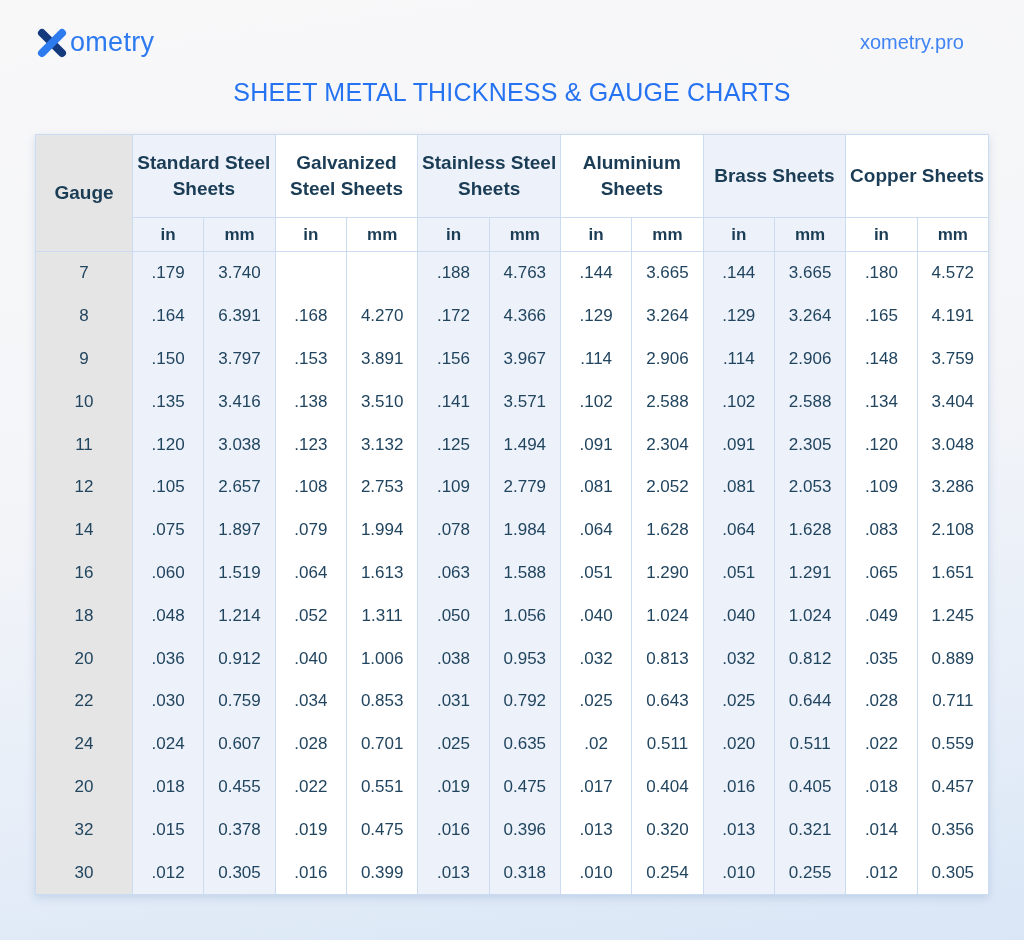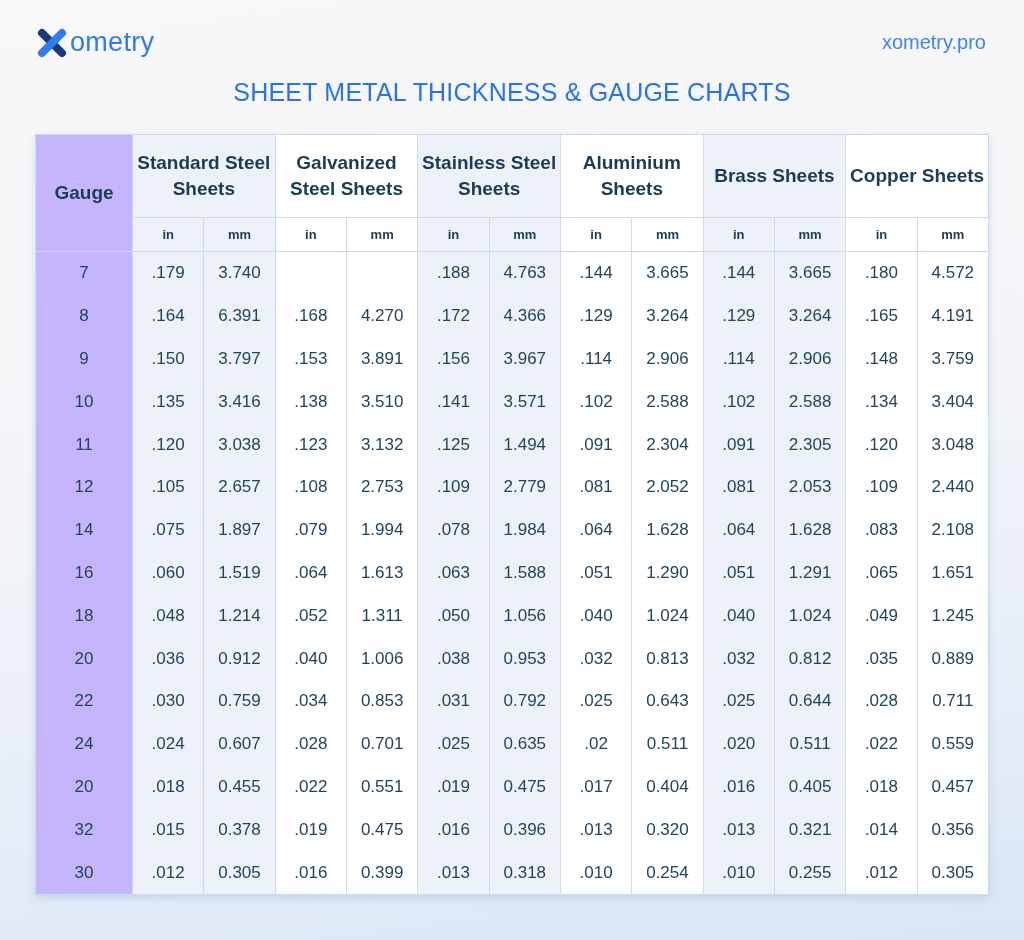--- a/index.html
+++ b/index.html
@@ -5,21 +5,21 @@
   html,body{margin:0;padding:0;}
   body{
     width:1024px;height:940px;
     font-family:"Liberation Sans",sans-serif;
     background:linear-gradient(172deg,#f8f8f9 0%,#f4f5f8 45%,#e7eef8 75%,#d9e6f6 100%);
     overflow:hidden;
     -webkit-font-smoothing:antialiased;
   }
   .topbar{
     display:flex;justify-content:space-between;align-items:center;
-    padding:26px 38px 0 36px;
+    padding:26px 60px 0 36px;
   }
   .logo{display:flex;align-items:center;gap:1px;}
   .logo svg{display:block;}
   .logo .wordmark{
     font-size:27px;color:#2e7bf0;letter-spacing:.3px;line-height:1;
     margin-left:1px;font-weight:400;
   }
   .site-link{font-size:20px;color:#3f83f4;}
   .title{
     margin:20px 0 0;text-align:center;
@@ -33,25 +33,25 @@
     box-shadow:0 3px 8px rgba(120,150,195,.28);
   }
   col.gauge-col{width:97px;}
   th,td{
     padding:0;text-align:center;vertical-align:middle;
     border:1px solid #cbdcf2;
     color:#22455f;font-size:17px;
   }
   thead th{color:#1b3c55;font-weight:700;}
   thead .group-row th{height:82px;font-size:19px;line-height:1.35;}
-  thead .unit-row th{height:33px;font-size:13px;}
+  thead .unit-row th{height:33px;font-size:17px;}
   thead th.gauge-head{font-size:19px;}
   tbody td{border-top:none;border-bottom:none;height:42.8px;font-weight:400;}
   .stripe{background:#edf2fa;}
-  .gauge-cell{background:#c4b5fd;}
+  .gauge-cell{background:#e5e5e5;}
 </style>
 </head>
 <body>
 
 <div class="topbar">
   <div class="logo">
     <span>
       <svg width="32" height="32" viewBox="0 0 32 32">
         <line x1="6" y1="7" x2="26" y2="27" stroke="#15397d" stroke-width="8" stroke-linecap="round"></line>
         <line x1="26" y1="7" x2="6" y2="27" stroke="#2e7bf0" stroke-width="8" stroke-linecap="round"></line>
@@ -191,21 +191,21 @@
           <td class="stripe">2.657</td>
           <td>.108</td>
           <td>2.753</td>
           <td class="stripe">.109</td>
           <td class="stripe">2.779</td>
           <td>.081</td>
           <td>2.052</td>
           <td class="stripe">.081</td>
           <td class="stripe">2.053</td>
           <td>.109</td>
-          <td>2.440</td>
+          <td>3.286</td>
         </tr>
         <tr>
           <td class="gauge-cell">14</td>
           <td class="stripe">.075</td>
           <td class="stripe">1.897</td>
           <td>.079</td>
           <td>1.994</td>
           <td class="stripe">.078</td>
           <td class="stripe">1.984</td>
           <td>.064</td>

